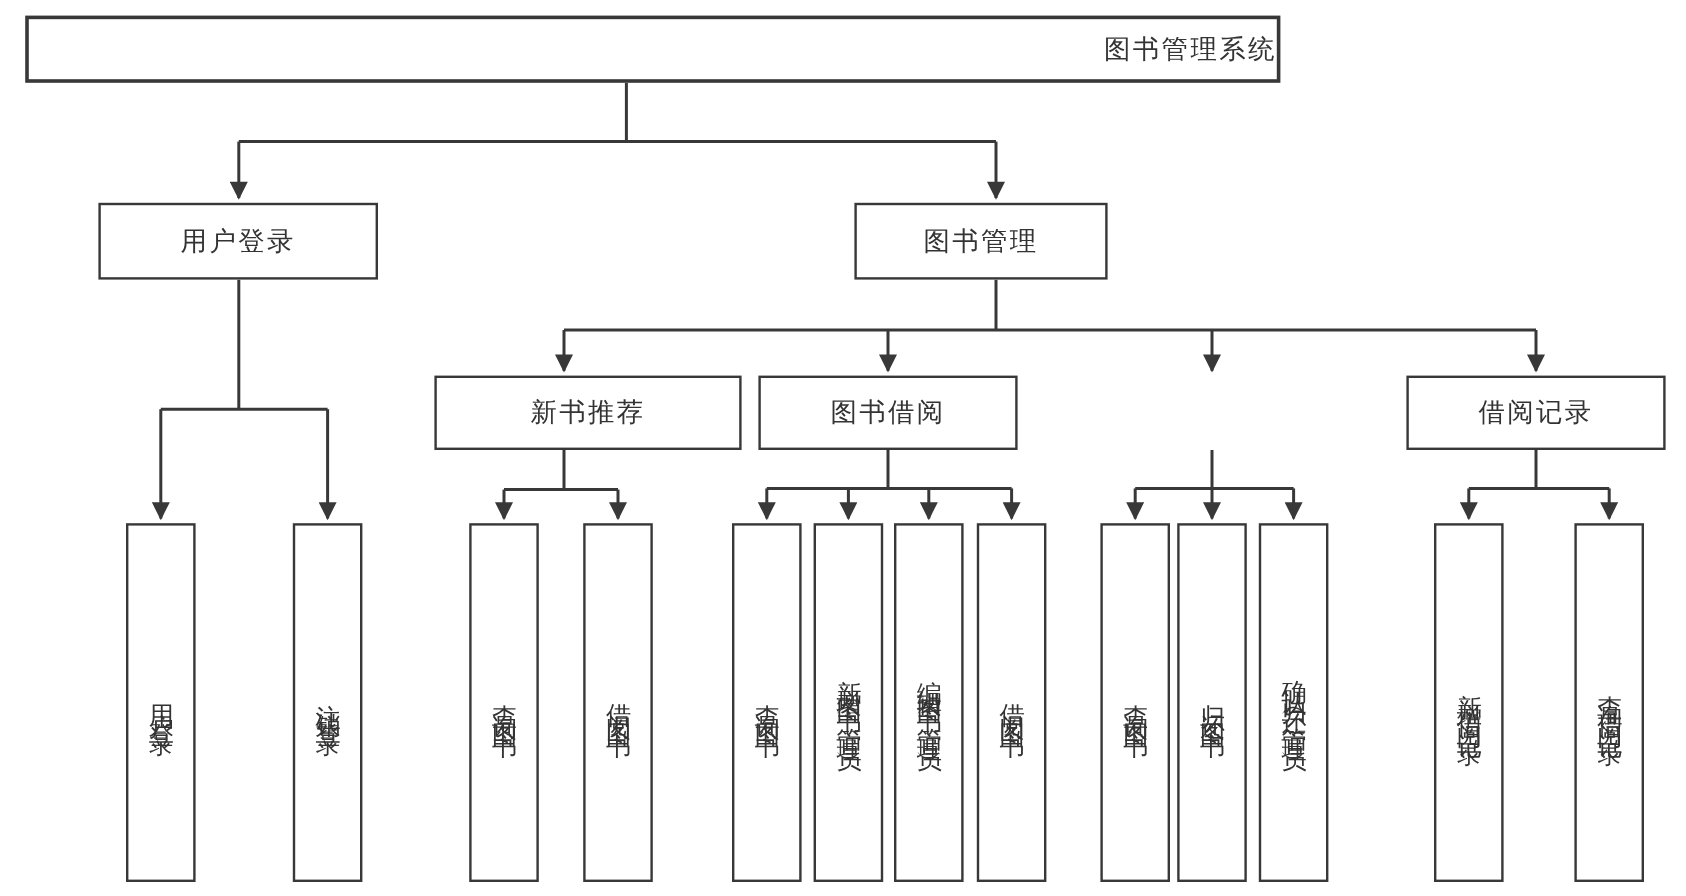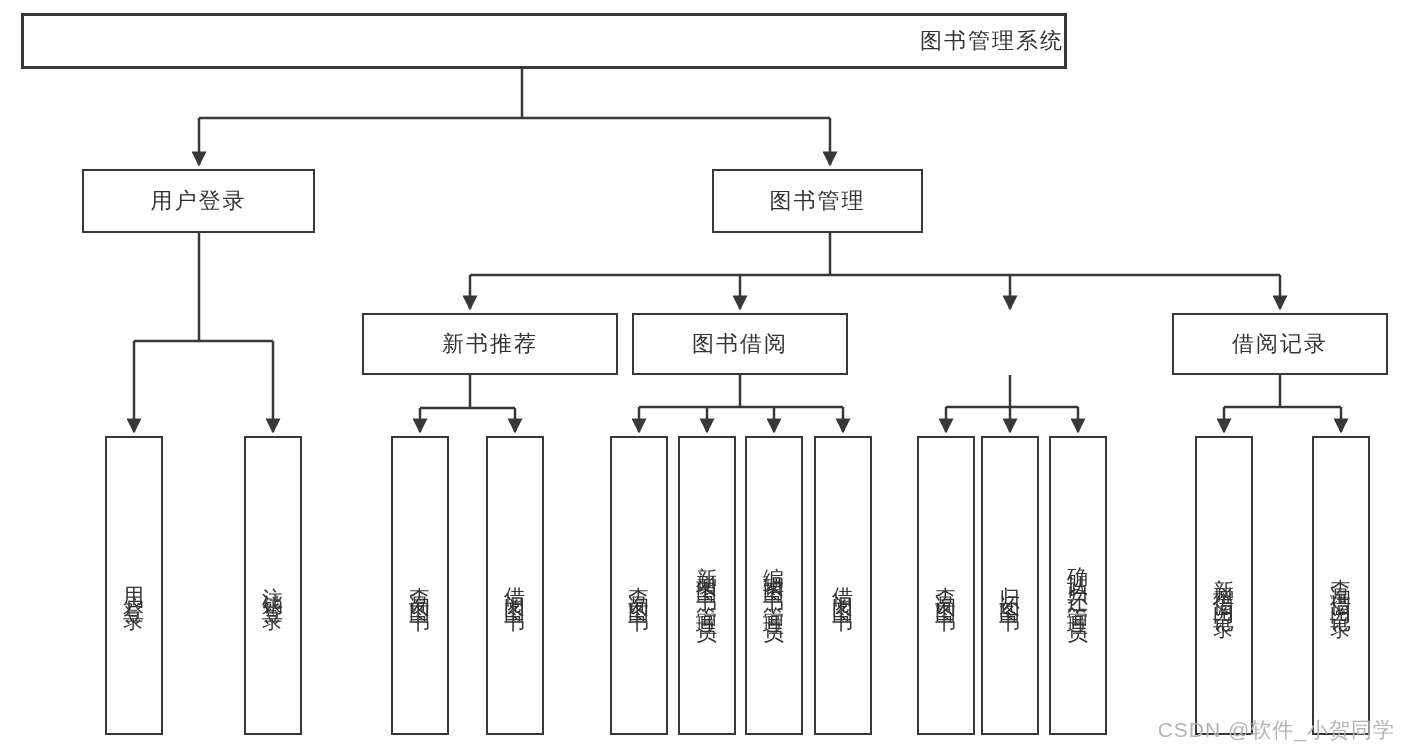--- a/index.html
+++ b/index.html
@@ -160,15 +160,14 @@
   <div class="node leaf" style="left:1049px; top:436px;">
     <span class="v-label">确认归还（管理员）</span>
   </div>
   <div class="node leaf" style="left:1195px; top:436px;">
     <span class="v-label">新增借阅记录</span>
   </div>
   <div class="node leaf" style="left:1312px; top:436px;">
     <span class="v-label">查询借阅记录</span>
   </div>
 
-  <div class="watermark">CSDN @软件_小贺同学</div>
 
 </div>
 
 </body></html>

